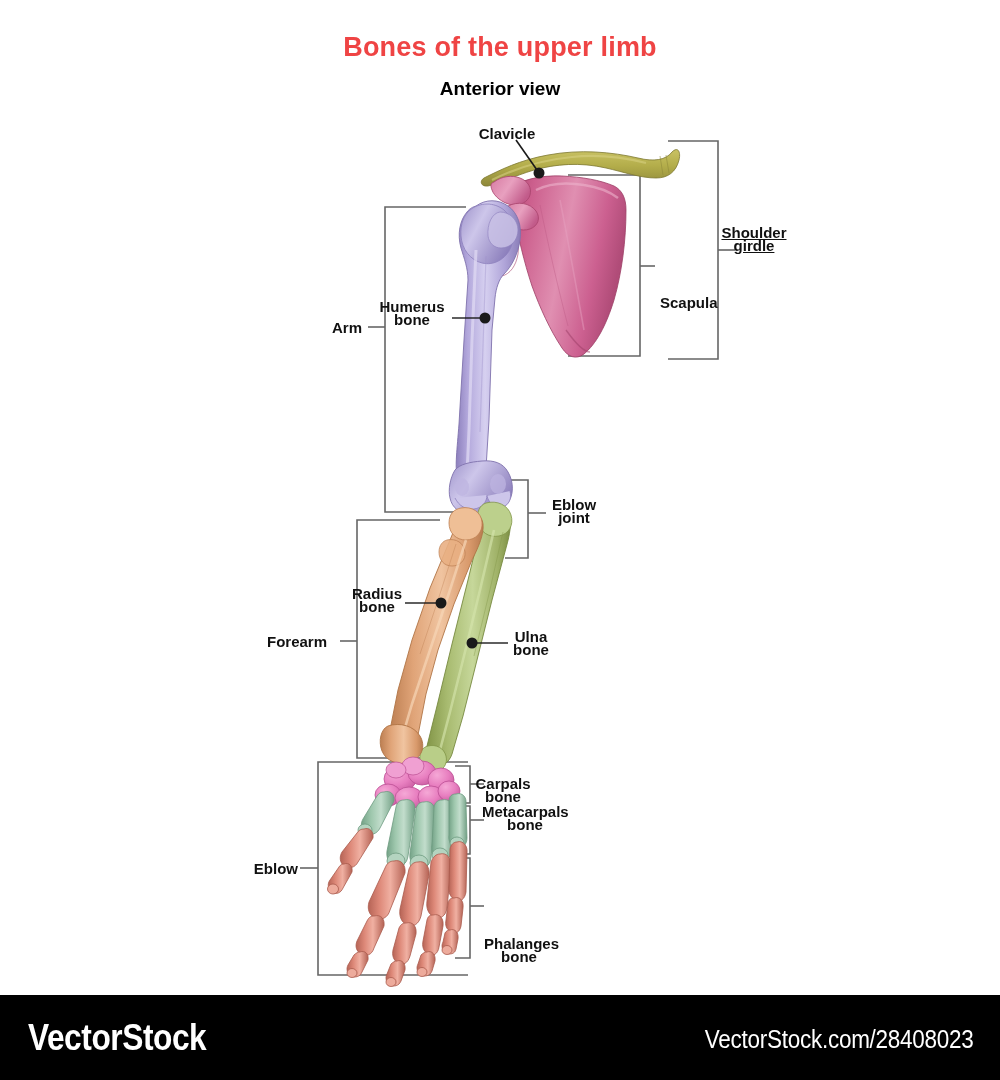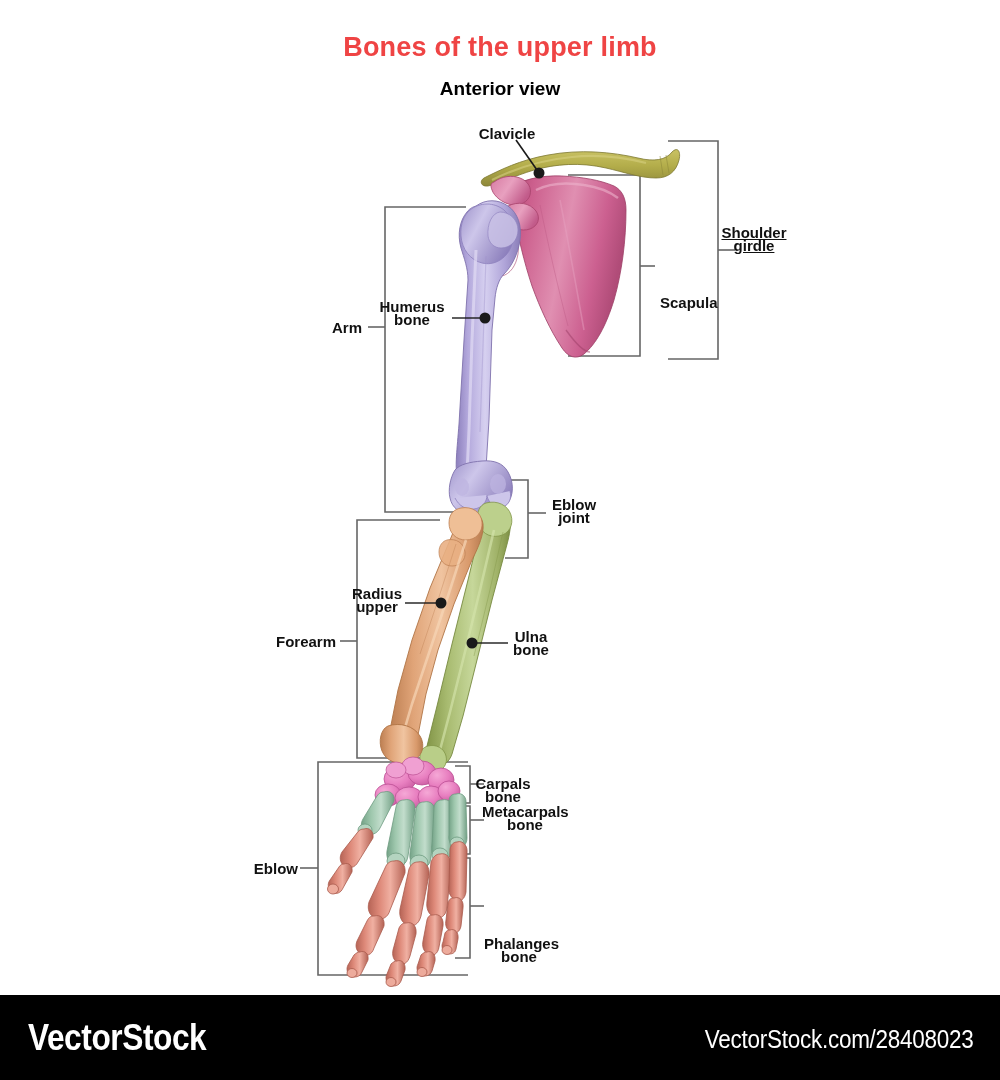--- a/index.html
+++ b/index.html
@@ -396,24 +396,24 @@
 girdle</div>
 
   <div class="lbl r" style="left:288px; top:321px; width:74px;">Arm</div>
 
   <div class="lbl c" style="left:379px; top:300px; width:66px;">Humerus
 bone</div>
 
   <div class="lbl c" style="left:548px; top:498px; width:52px;">Eblow
 joint</div>
 
-  <div class="lbl r" style="left:258px; top:635px; width:78px;">Forearm</div>
+  <div class="lbl r" style="left:258px; top:635px; width:78px;text-align:center;">Forearm</div>
 
   <div class="lbl c" style="left:348px; top:587px; width:58px;">Radius
-upper</div>
+bone</div>
 
   <div class="lbl c" style="left:508px; top:630px; width:46px;">Ulna
 bone</div>
 
   <div class="lbl c" style="left:472px; top:770px; width:62px;margin-top:7px;">Carpals
 bone</div>
 
   <div class="lbl c" style="left:482px; top:805px; width:86px;">Metacarpals
 bone</div>
 

